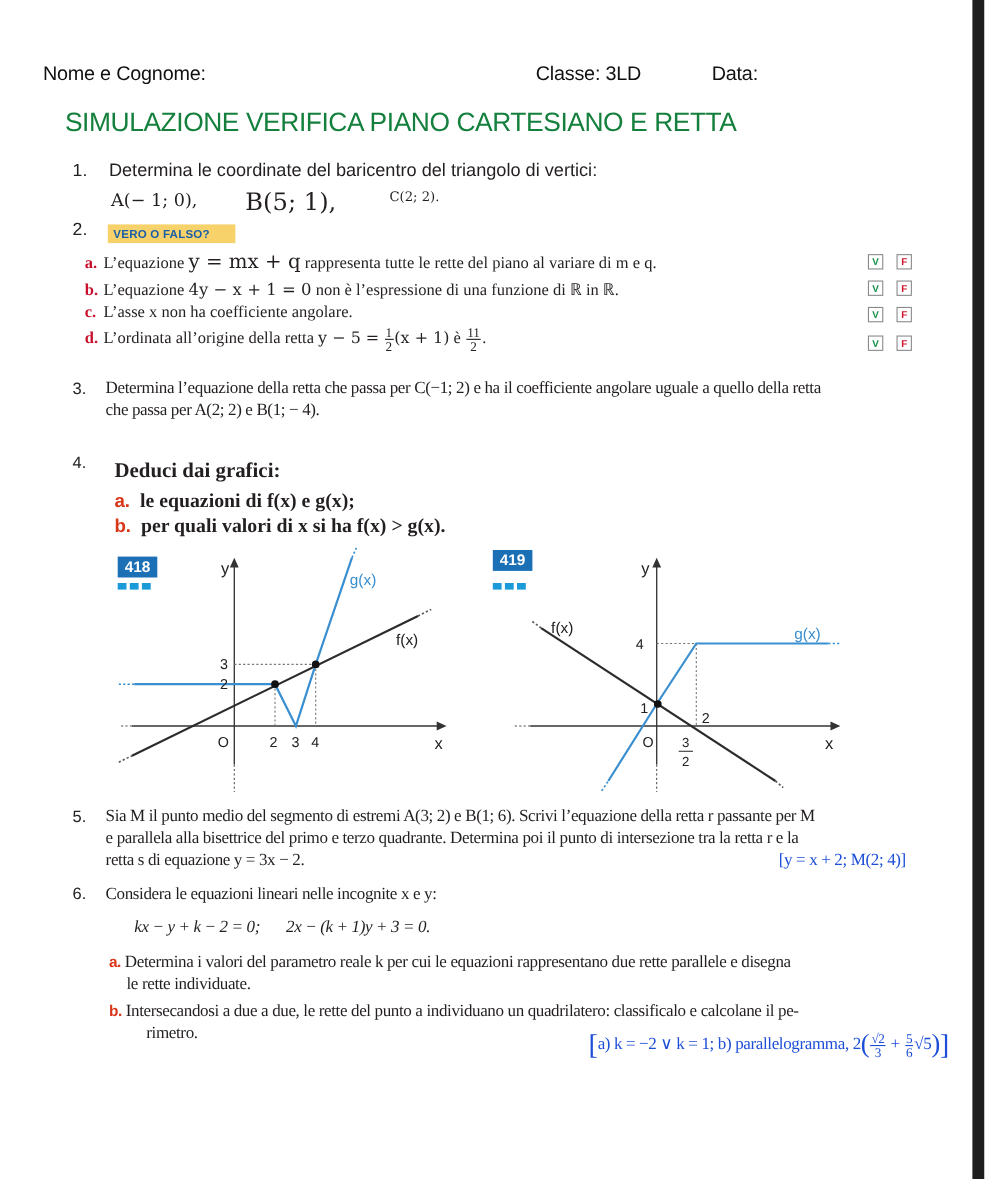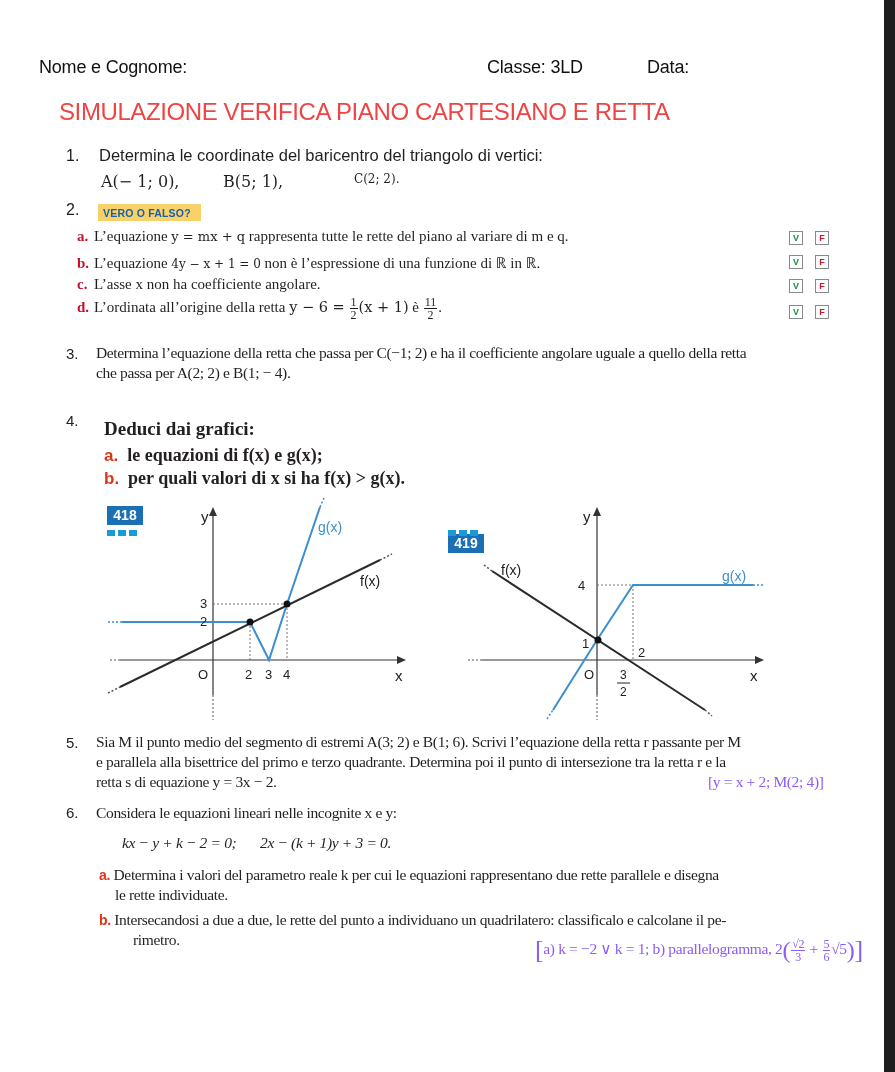--- a/index.html
+++ b/index.html
@@ -4,39 +4,39 @@
 <style>
   * { box-sizing: border-box; margin: 0; padding: 0; }
   html, body { width: 895px; height: 1072px; background: #ffffff; overflow: hidden; }
   body { position: relative; font-family: "Liberation Serif", serif; color: #231f20; }
   .sidebar-dark { position: absolute; right: 0; top: 0; width: 11px; height: 1072px; background: #1e1e1e; }
 
   .abs { position: absolute; white-space: nowrap; }
 
   
   .hdr { font-family: "Liberation Sans", sans-serif; font-size: 18px; top: 57px; color: #111; letter-spacing: -0.2px; }
-  .title { font-family: "Liberation Sans", sans-serif; font-size: 24px; top: 98px; left: 59px; letter-spacing: -0.4px; color: #ef4444; }
+  .title { font-family: "Liberation Sans", sans-serif; font-size: 24px; top: 98px; left: 59px; letter-spacing: -0.4px; color: #15803d; }
 
   .qnum { font-family: "Liberation Sans", sans-serif; font-size: 15px; color: #222; }
   .q1text { font-family: "Liberation Sans", sans-serif; font-size: 16.5px; }
   .math { font-family: "DejaVu Serif", serif; font-size: 15px; }
   .mathup { font-style: normal; }
 
-  .badge { position: absolute; left: 98px; top: 204px; background: #f7d26a; color: #1a5fa6; font-family: "Liberation Sans", sans-serif; font-weight: bold; font-size: 10.5px; padding: 3px 10px 2px 5px; letter-spacing: 0.2px; }
+  .badge { position: absolute; left: 98px; top: 204px; background: #f7d26a; color: #1a5fa6; font-family: "Liberation Sans", sans-serif; font-weight: bold; font-size: 10.5px; padding: 3px 23px 2px 5px; letter-spacing: 0.2px; }
 
   .tf-row { position: absolute; left: 77px; font-size: 15px; font-family: "Liberation Serif", serif; }
   .tf-letter { color: #c8102e; font-weight: bold; display: inline-block; width: 17px; }
   .vf { position: absolute; width: 14px; height: 14px; border: 1px solid #8a8a8a; font-family: "Liberation Sans", sans-serif; font-weight: bold; font-size: 9px; text-align: center; line-height: 12px; }
   .vf.v { color: #16924a; }
   .vf.f { color: #d0142b; }
 
   .body-text { font-family: "Liberation Serif", serif; font-size: 15.5px; letter-spacing: -0.35px; }
   .bold-big { font-family: "Liberation Serif", serif; font-weight: bold; font-size: 19px; }
   .red-letter { color: #d9361a; font-family: "Liberation Sans", sans-serif; font-weight: bold; }
-  .answer { color: #8b5cf6; }
+  .answer { color: #1d4ed8; }
   .frac { display: inline-block; vertical-align: middle; text-align: center; font-size: 12px; line-height: 1; margin: 0 1px; }
   .frac span { display: block; }
   .frac .num { border-bottom: 1px solid currentColor; padding: 0 1px; }
 
   .ex-badge { position: absolute; background: #1a6fb5; color: #fff; font-family: "Liberation Sans", sans-serif; font-weight: bold; font-size: 14px; width: 36px; height: 19px; text-align: center; line-height: 19px; }
   .ex-dots { position: absolute; display: flex; gap: 3px; }
   .ex-dots i { display: block; width: 8px; height: 6px; background: #1a9ad9; }
   svg text { font-family: "Liberation Sans", sans-serif; }
 </style>
 </head>
@@ -46,48 +46,48 @@
 
 <div class="abs hdr" style="left:39px;">Nome e Cognome:</div>
 <div class="abs hdr" style="left:487px;">Classe: 3LD</div>
 <div class="abs hdr" style="left:647px;">Data:</div>
 <div class="abs title">SIMULAZIONE VERIFICA PIANO CARTESIANO E RETTA</div>
 
 <div>
   <div class="abs qnum" style="left:66px;top:147px;font-size:16px;">1.</div>
   <div class="abs q1text" style="left:99px;top:146px;">Determina le coordinate del baricentro del triangolo di vertici:</div>
   <div class="abs math" style="left:101px;top:172px;font-size:16px;">A(− 1; 0),</div>
-  <div class="abs math" style="left:223px;top:172px;font-size:16px;">B(5; 1),</div>
+  <div class="abs math" style="left:223px;top:172px;font-size:22px;">B(5; 1),</div>
   <div class="abs math" style="left:354px;top:172px;font-size:12px;">C(2; 2).</div>
 </div>
 
 <div>
   <div class="abs qnum" style="left:66px;top:201px;font-size:16px;">2.</div>
   <div class="badge">VERO O FALSO?</div>
 
   <div class="tf-row" style="top:228px;">
-    <span class="tf-letter">a.</span><span>L’equazione </span><span class="math" style="font-size:13px;">y = mx + q</span><span> rappresenta tutte le rette del piano al variare di m e q.</span>
+    <span class="tf-letter">a.</span><span>L’equazione </span><span class="math" style="font-size:18px;">y = mx + q</span><span> rappresenta tutte le rette del piano al variare di m e q.</span>
   </div>
   <div class="vf v" style="left:789px;top:231px;">V</div>
   <div class="vf f" style="left:815px;top:231px;">F</div>
 
   <div class="tf-row" style="top:252px;">
-    <span class="tf-letter">b.</span><span>L’equazione </span><span class="math mathup" style="font-size:12px;">4y − x + 1 = 0</span><span> non è l’espressione di una funzione di ℝ in ℝ.</span>
+    <span class="tf-letter">b.</span><span>L’equazione </span><span class="math mathup" style="font-size:15px;">4y − x + 1 = 0</span><span> non è l’espressione di una funzione di ℝ in ℝ.</span>
   </div>
   <div class="vf v" style="left:789px;top:255px;">V</div>
   <div class="vf f" style="left:815px;top:255px;">F</div>
 
   <div class="tf-row" style="top:276px;">
     <span class="tf-letter">c.</span><span>L’asse x non ha coefficiente angolare.</span>
   </div>
   <div class="vf v" style="left:789px;top:279px;">V</div>
   <div class="vf f" style="left:815px;top:279px;">F</div>
 
   <div class="tf-row" style="top:296px;">
-    <span class="tf-letter">d.</span><span>L’ordinata all’origine della retta </span><span class="math" style="font-size:14.5px;">y − 6 =</span>
+    <span class="tf-letter">d.</span><span>L’ordinata all’origine della retta </span><span class="math" style="font-size:14.5px;">y − 5 =</span>
     <span class="frac"><span class="num">1</span><span>2</span></span><span class="math mathup" style="font-size:14.5px;">(x + 1)</span><span> è </span><span class="frac"><span class="num">11</span><span>2</span></span><span>.</span>
   </div>
   <div class="vf v" style="left:789px;top:305px;">V</div>
   <div class="vf f" style="left:815px;top:305px;">F</div>
 </div>
 
 <div>
   <div class="abs qnum" style="left:66px;top:345px;">3.</div>
   <div class="abs body-text" style="left:96px;top:344px;">Determina l’equazione della retta che passa per C(−1; 2) e ha il coefficiente angolare uguale a quello della retta</div>
   <div class="abs body-text" style="left:96px;top:364px;">che passa per A(2; 2) e B(1; − 4).</div>
@@ -141,21 +141,21 @@
     <text x="110" y="131" font-size="13" fill="#222">2</text>
     <text x="155" y="184" font-size="13" fill="#222">2</text>
     <text x="175" y="184" font-size="13" fill="#222">3</text>
     <text x="193" y="184" font-size="13" fill="#222">4</text>
     <text x="228" y="37" font-size="14" fill="#3a8fd0">g(x)</text>
     <text x="270" y="91" font-size="14" fill="#222">f(x)</text>
   </svg>
 </div>
 
 <div>
-  <div class="ex-badge" style="left:448px;top:534px;">419</div>
+  <div class="ex-badge" style="left:448px;top:500px;">419</div>
   <div class="ex-dots" style="left:448px;top:530px;">
       <i></i>
       <i></i>
       <i></i>
     </div>
   <svg class="abs" style="left:420px;top:495px;" width="370" height="230" viewBox="0 0 370 230">
 
     <line x1="62" y1="165" x2="338" y2="165" stroke="#333" stroke-width="1.2"></line>
     <line x1="48" y1="165" x2="62" y2="165" stroke="#555" stroke-width="1" stroke-dasharray="2,2"></line>
     <polygon points="344,165 335,161 335,169" fill="#333"></polygon>

